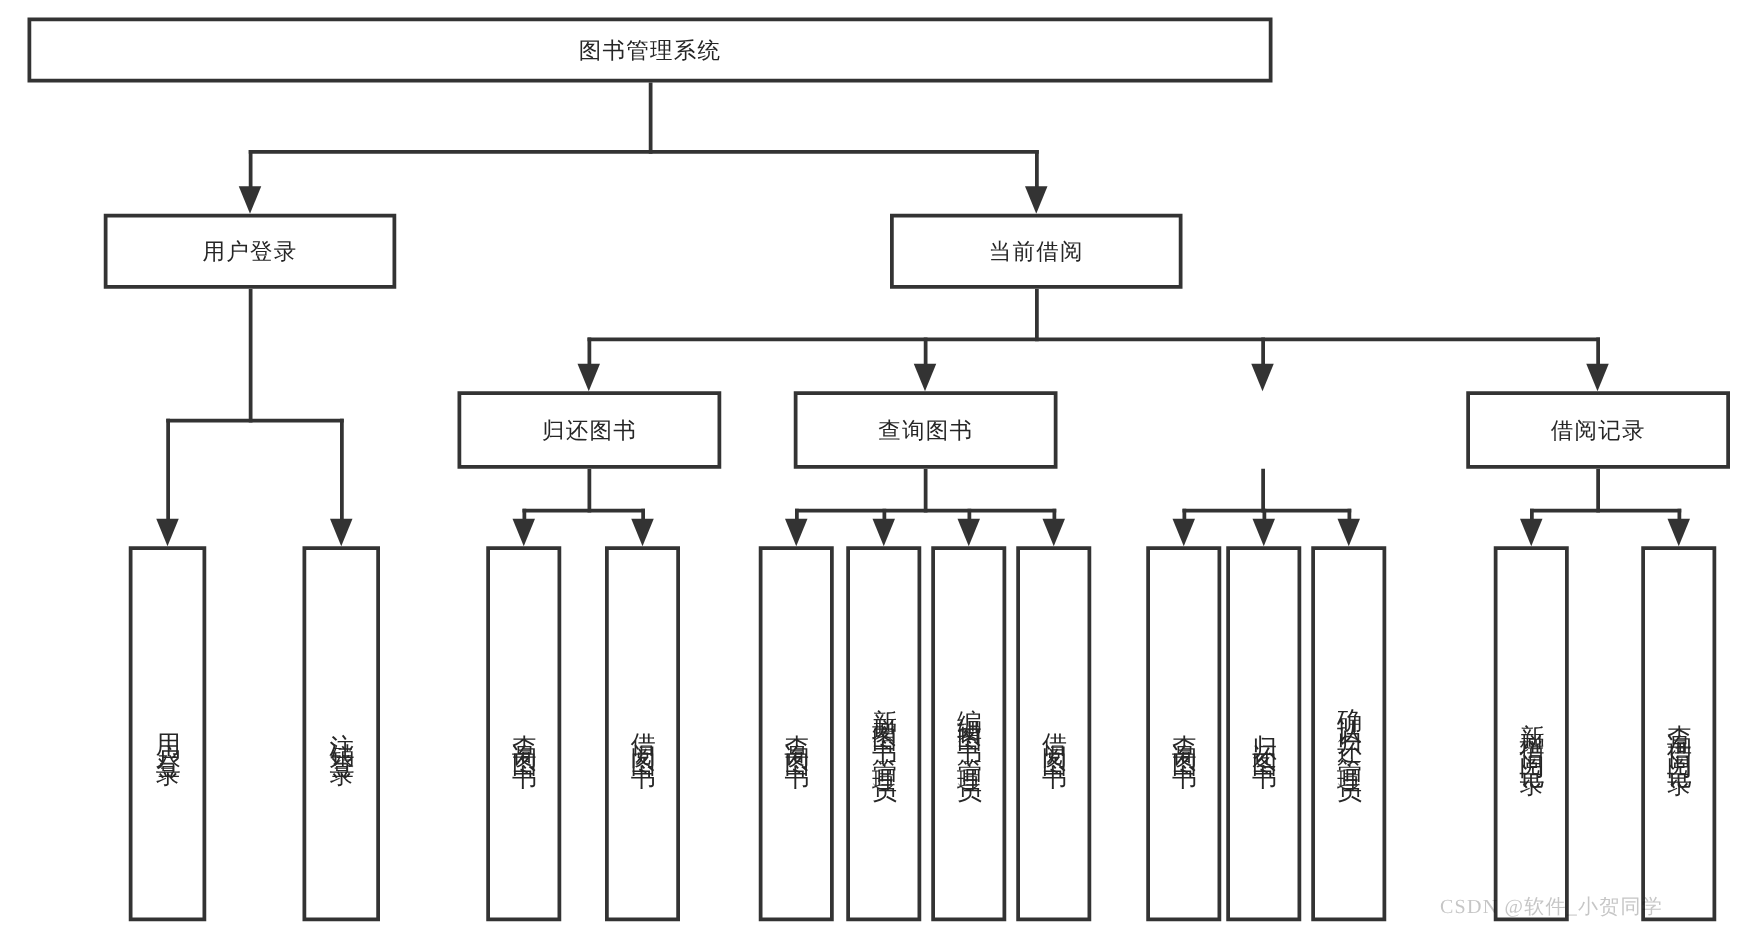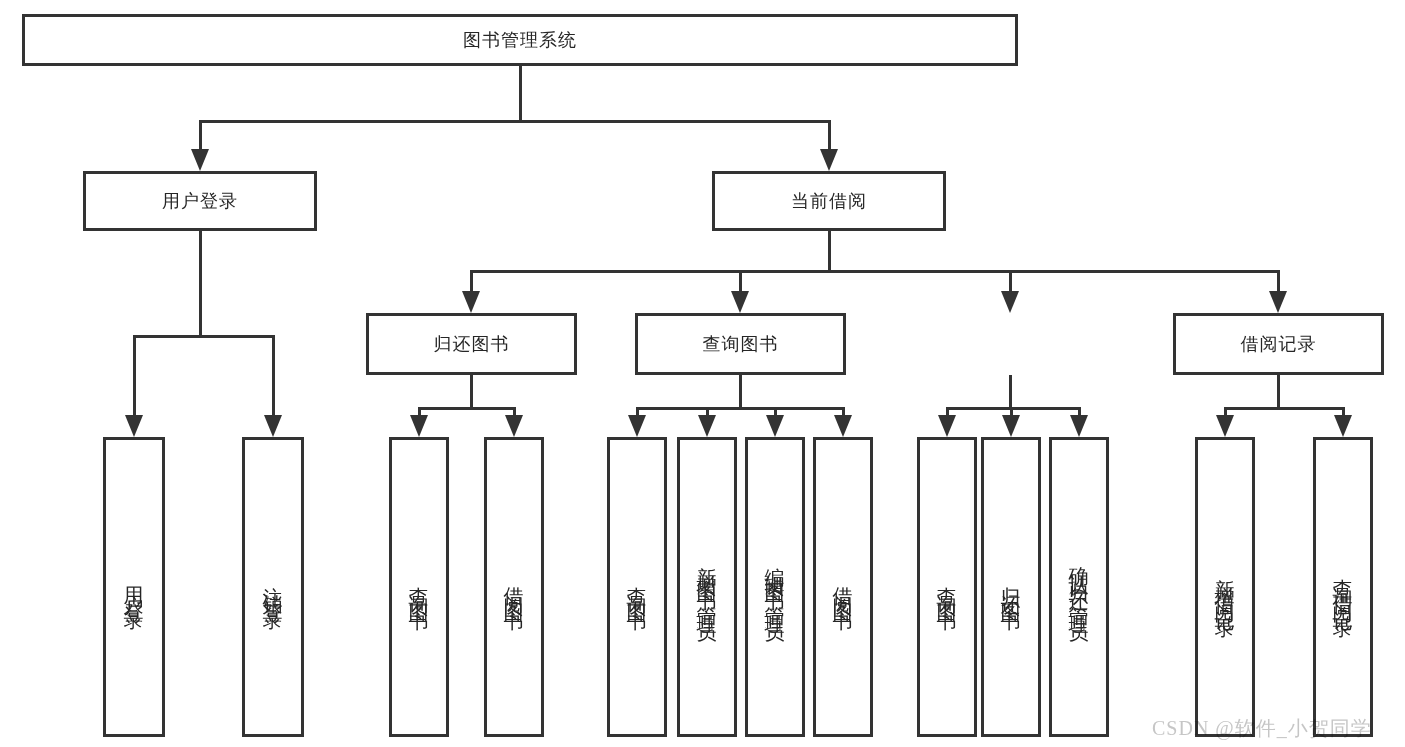--- a/index.html
+++ b/index.html
@@ -18,21 +18,21 @@
     writing-mode:vertical-rl;text-orientation:mixed;letter-spacing:8px;line-height:1;
   }
   .v{position:absolute;width:3px;background:#333333;z-index:1;}
   .h{position:absolute;height:3px;background:#333333;z-index:1;}
   .a{
     position:absolute;width:0;height:0;z-index:1;
     border-left:9px solid transparent;border-right:9px solid transparent;
     border-top:22px solid #333333;
   }
   .watermark{
-    position:absolute;left:1152px;top:715px;font-size:20px;color:#c6c6c6;
+    position:absolute;left:1152px;top:715px;font-size:16px;color:#c6c6c6;
     z-index:5;mix-blend-mode:multiply;white-space:nowrap;letter-spacing:1px;
   }
 </style>
 </head>
 <body>
 
 <div id="stage">
 
   <div class="box hbox" style="left:22px;top:14px;width:996px;height:52px">
     <span>图书管理系统</span>

